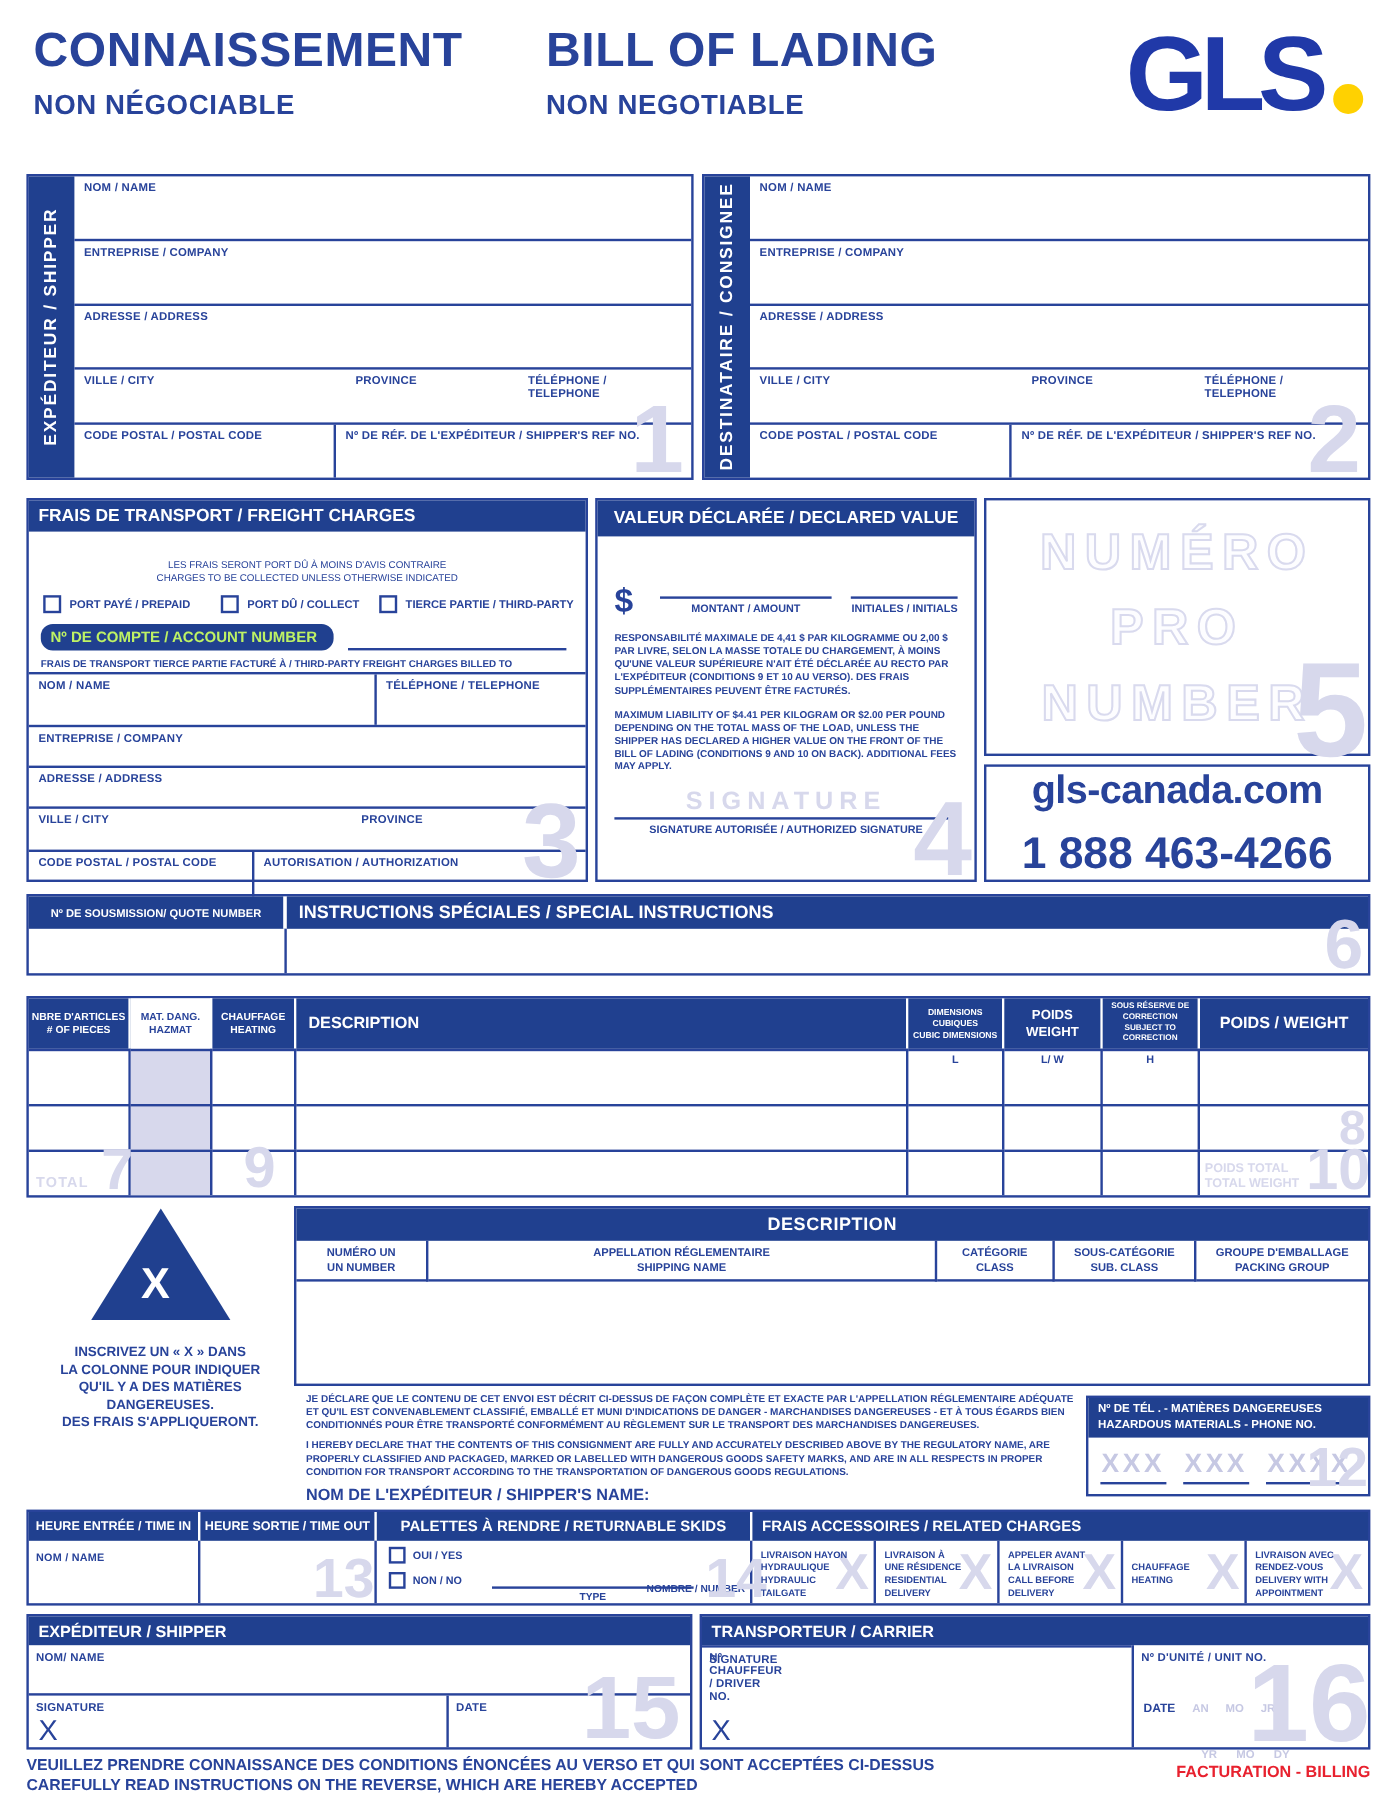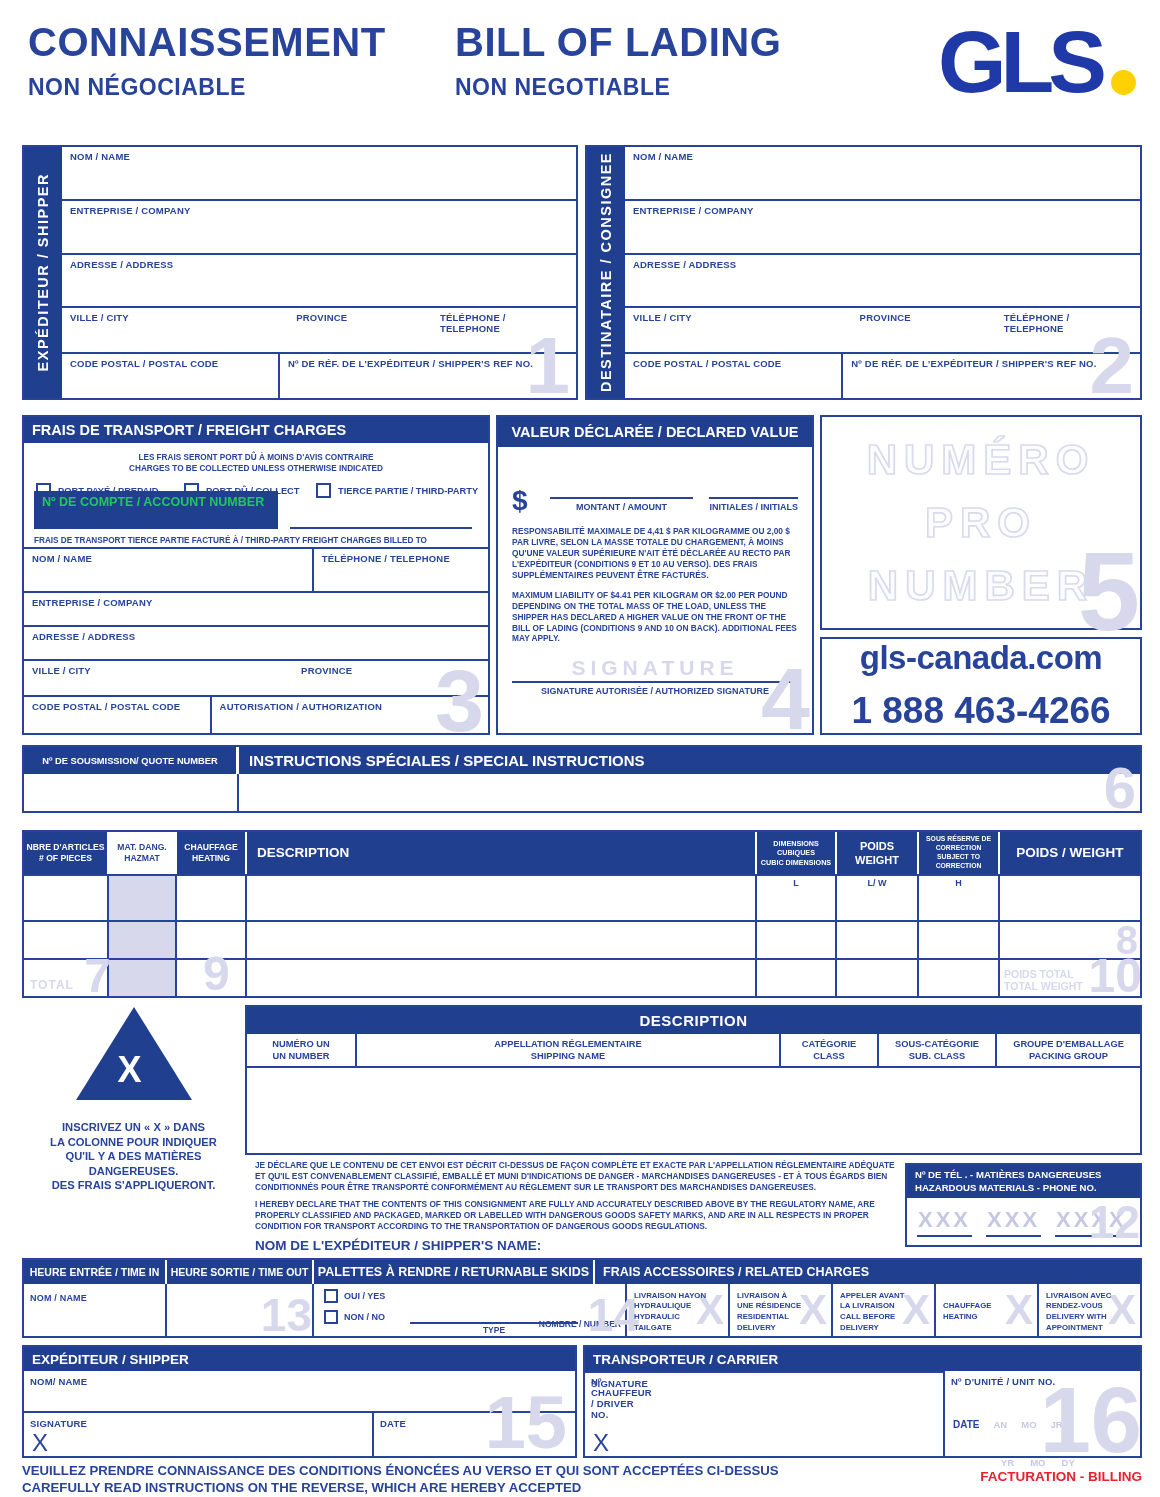--- a/index.html
+++ b/index.html
@@ -29,26 +29,26 @@
   .fcell { flex:1; border-top:2px solid var(--blue); padding:4px 8px; position:relative; }
   .fcell.first { border-top:none; }
   .split { display:flex; padding:0; }
   .sub { padding:4px 8px; height:100%; }
   .bl { border-left:2px solid var(--blue); }
   .addr .wm { right:6px; bottom:-8px; font-size:80px; }
 
   
   .freight { left:22px; top:415px; width:468px; height:320px; border:2.5px solid var(--blue); }
   .bar-sm { height:26px; font-size:14.5px; padding-left:8px; }
-  .fr-note { text-align:center; font-size:8.2px; font-weight:bold; line-height:1.35; padding-top:9px; }
+  .fr-note { text-align:center; font-size:8.2px; font-weight:normal; line-height:1.35; padding-top:22px; }
   .fr-opts { display:flex; align-items:center; padding:9px 6px 5px 12px; }
   .opt { display:flex; align-items:center; font-size:9.3px; font-weight:bold; }
   .cb { width:15px; height:15px; border:2px solid var(--blue); margin-right:7px; flex:none; background:#fff; }
   .fr-acct { display:flex; align-items:flex-end; padding:2px 16px 0 10px; height:26px; }
-  .acct-bar { background:var(--dark); color:#22c55e; font-weight:bold; font-size:12.5px; padding:4px 14px 20px 8px; white-space:nowrap; }
+  .acct-bar { background:var(--dark); color:#bef264; font-weight:bold; font-size:12.5px; padding:4px 14px 4px 8px; white-space:nowrap;border-radius:10px; }
   .acct-line { flex:1; border-bottom:2px solid var(--blue); margin-left:12px; height:20px; }
   .fr-billed { font-size:8.2px; font-weight:bold; padding:7px 8px 2px 10px; white-space:nowrap; }
   .frow { border-top:2px solid var(--blue); position:relative; }
   .freight .wm { right:4px; bottom:-12px; font-size:88px; }
 
   
   .declared { left:496px; top:415px; width:318px; height:320px; border:2.5px solid var(--blue); }
   .bar-c { height:30px; font-size:14.5px; justify-content:center; }
   .amt { display:flex; align-items:flex-end; padding:30px 14px 0 14px; gap:16px; }
   .dollar { font-size:28px; font-weight:bold; line-height:.8; }
@@ -120,21 +120,21 @@
   .hazphone { left:905px; top:1163px; width:237px; height:84px; border:2.5px solid var(--blue); }
   .hp-head { background:var(--dark); color:#fff; font-weight:bold; font-size:9.6px; line-height:1.4; padding:3px 8px; }
   .hp-body { position:relative; display:flex; gap:14px; padding:10px 10px 0 10px; }
   .hpg { color:var(--lav2); font-weight:bold; font-size:22px; letter-spacing:3px; border-bottom:2px solid var(--blue); line-height:1.1; padding:0 1px 3px; }
   .hazphone .wm { right:0; bottom:-8px; font-size:46px; }
 
   
   .row1314 { left:22px; top:1258px; width:1120px; height:80px; border:2.5px solid var(--blue); display:flex; flex-direction:column; }
   .tt-head { display:flex; height:24px; background:var(--dark); }
   .th { color:#fff; font-weight:bold; font-size:10.5px; display:flex; align-items:center; justify-content:center; border-right:2px solid #fff; }
-  .th1 { width:143px; } .th2 { width:147px; } .th3 { width:281px; font-size:12.5px; }
+  .th1 { width:143px; } .th2 { width:147px; } .th3 { width:313px; font-size:12.5px; }
   .th4 { flex:1; justify-content:flex-start; padding-left:8px; font-size:12.5px; border-right:none; }
   .tt-body { flex:1; display:flex; }
   .tb { position:relative; border-right:2px solid var(--blue); }
   .tb1 { width:143px; } .tb2 { width:147px; } .tb3 { width:313px; }
   .tb .lbl { position:absolute; left:6px; top:9px; font-size:9px; }
   .wm13 { right:0; bottom:-2px; font-size:46px; }
   .skid-opt { position:absolute; display:flex; align-items:center; font-size:9px; font-weight:bold; }
   .skid-opt .cb { width:14px; height:14px; margin-right:6px; }
   .so1 { left:10px; top:5px; } .so2 { left:10px; top:26px; }
   .type-line { position:absolute; left:96px; top:38px; width:168px; border-bottom:2px solid var(--blue); }

